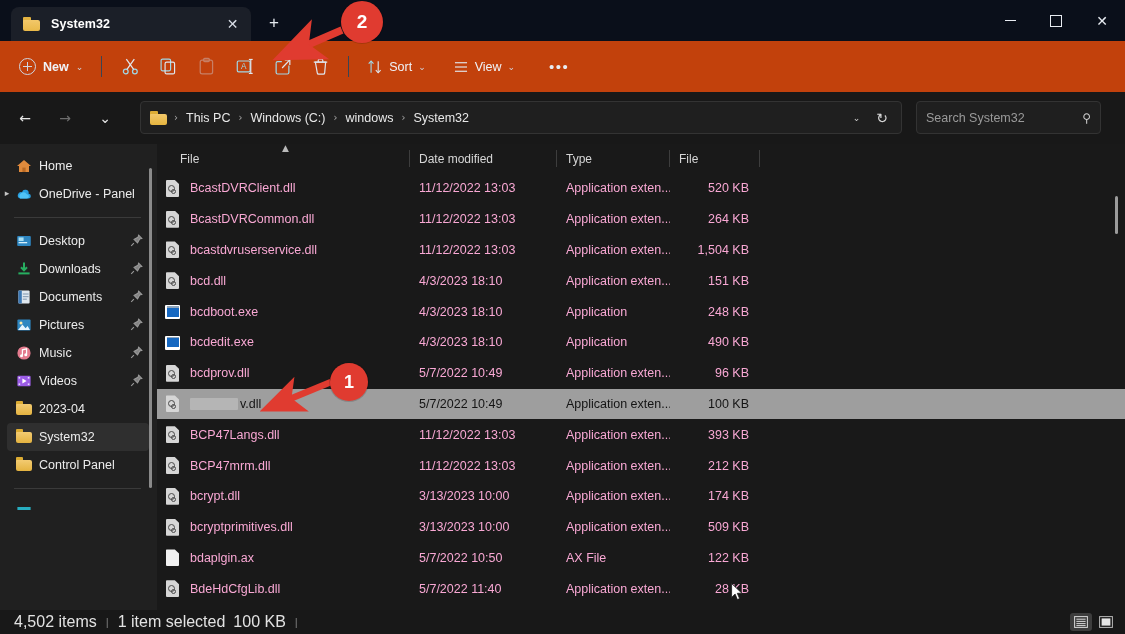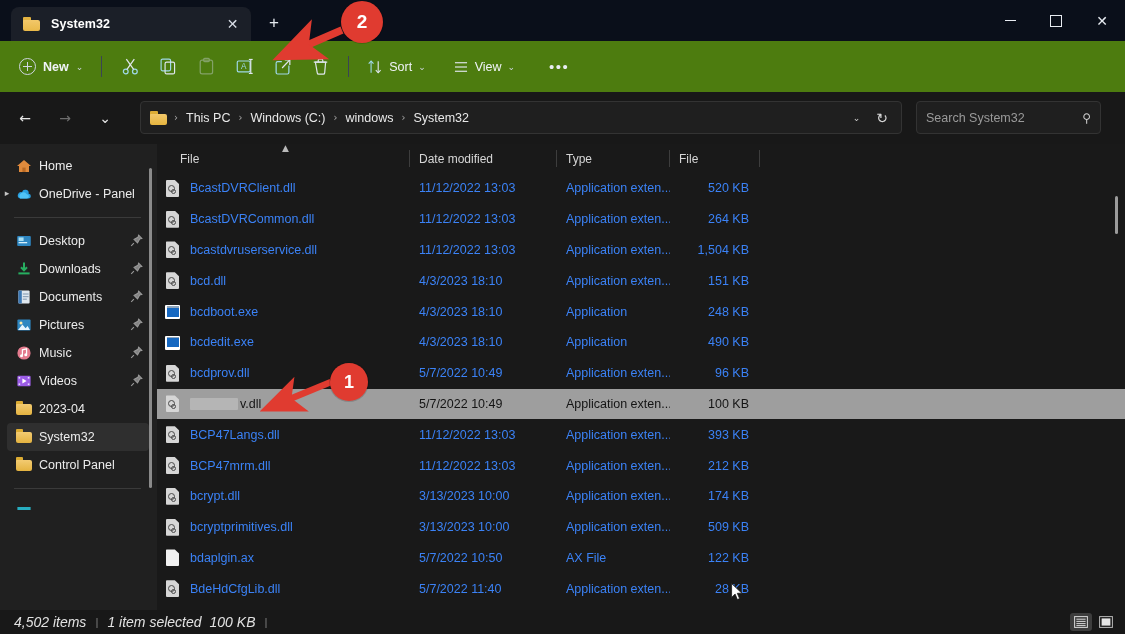--- a/index.html
+++ b/index.html
@@ -57,21 +57,21 @@
     width: 46px; height: 41px; display: flex; align-items: center; justify-content: center;
     color: #e8ecf2; font-size: 12px;
   }
   .wc.min::before { content: ""; display: block; width: 11px; height: 1px; background: #e8ecf2; }
   .wc.max::before { content: ""; display: block; width: 10px; height: 10px; border: 1px solid #e8ecf2; }
   .wc.close { font-size: 14px; font-family: "DejaVu Sans", sans-serif; }
 
   
   .toolbar {
     position: absolute; left: 0; top: 41px; width: 1125px; height: 51px;
-    background: #4d7c0f;
+    background: #c2410c;
     display: flex; align-items: center; padding-left: 12px;
   }
   .tb-new {
     display: flex; align-items: center; height: 32px; padding: 0 9px 0 7px;
     border-radius: 4px; gap: 7px;
   }
   .tb-new .plus-circ {
     width: 17px; height: 17px; border: 1.3px solid #cfd6e2; border-radius: 50%;
     position: relative; flex: 0 0 auto;
   }
@@ -174,21 +174,21 @@
   .col { position: relative; height: 29px; display: flex; align-items: center; }
   .col .sep { position: absolute; right: 0; top: 6px; width: 1px; height: 17px; background: #3d3d3d; }
   .col .sortcaret { position: absolute; left: 125px; top: -1px; color: #b9b9b9; font-size: 9px; font-family: "DejaVu Sans", sans-serif; }
   .c-name { width: 253px; padding-left: 23px; }
   .c-date { width: 147px; padding-left: 9px; }
   .c-type { width: 113px; padding-left: 9px; }
   .c-size { width: 90px; padding-left: 9px; }
 
   .rows { position: absolute; left: 0; top: 29px; width: 968px; height: 437px; overflow: hidden; }
   .row {
-    height: 30.8px; display: flex; align-items: center; color: #3b82f6; font-size: 12.5px;
+    height: 30.8px; display: flex; align-items: center; color: #f9a8d4; font-size: 12.5px;
     position: relative;
   }
   .row.sel { background: #9e9e9e; color: #141414; }
   .row .nm { width: 253px; padding-left: 8px; display: flex; align-items: center; gap: 10px; white-space: nowrap; }
   .row .dt { width: 147px; padding-left: 9px; }
   .row .tp { width: 113px; padding-left: 9px; white-space: nowrap; overflow: hidden; }
   .row .sz { width: 90px; padding-right: 11px; text-align: right; }
 
   
   .fic { width: 15px; height: 17px; position: relative; flex: 0 0 auto; }
@@ -223,21 +223,21 @@
   }
 
   
   .cursor { position: absolute; left: 731px; top: 583px; width: 12px; height: 18px; }
 
   
   .statusbar {
     position: absolute; left: 0; top: 610px; width: 1125px; height: 24px;
     background: #181818; display: flex; align-items: center; padding-left: 14px;
   }
-  .st-txt { color: #e2e2e2; font-size: 14px; font-style: italic; }
+  .st-txt { color: #e2e2e2; font-size: 16px; }
   .st-sep { color: #7c7c7c; font-size: 11.5px; margin: 0 9px; }
   .viewtoggles { position: absolute; right: 8px; top: 3px; display: flex; gap: 3px; }
   .vt { width: 22px; height: 18px; display: flex; align-items: center; justify-content: center; border-radius: 3px; }
   .vt.active { background: #3d3d3d; }
 
   
   .badge {
     position: absolute; border-radius: 50%; background: #e03b30;
     color: #ffffff; font-weight: bold; text-align: center;
     font-family: "Liberation Sans", sans-serif;

